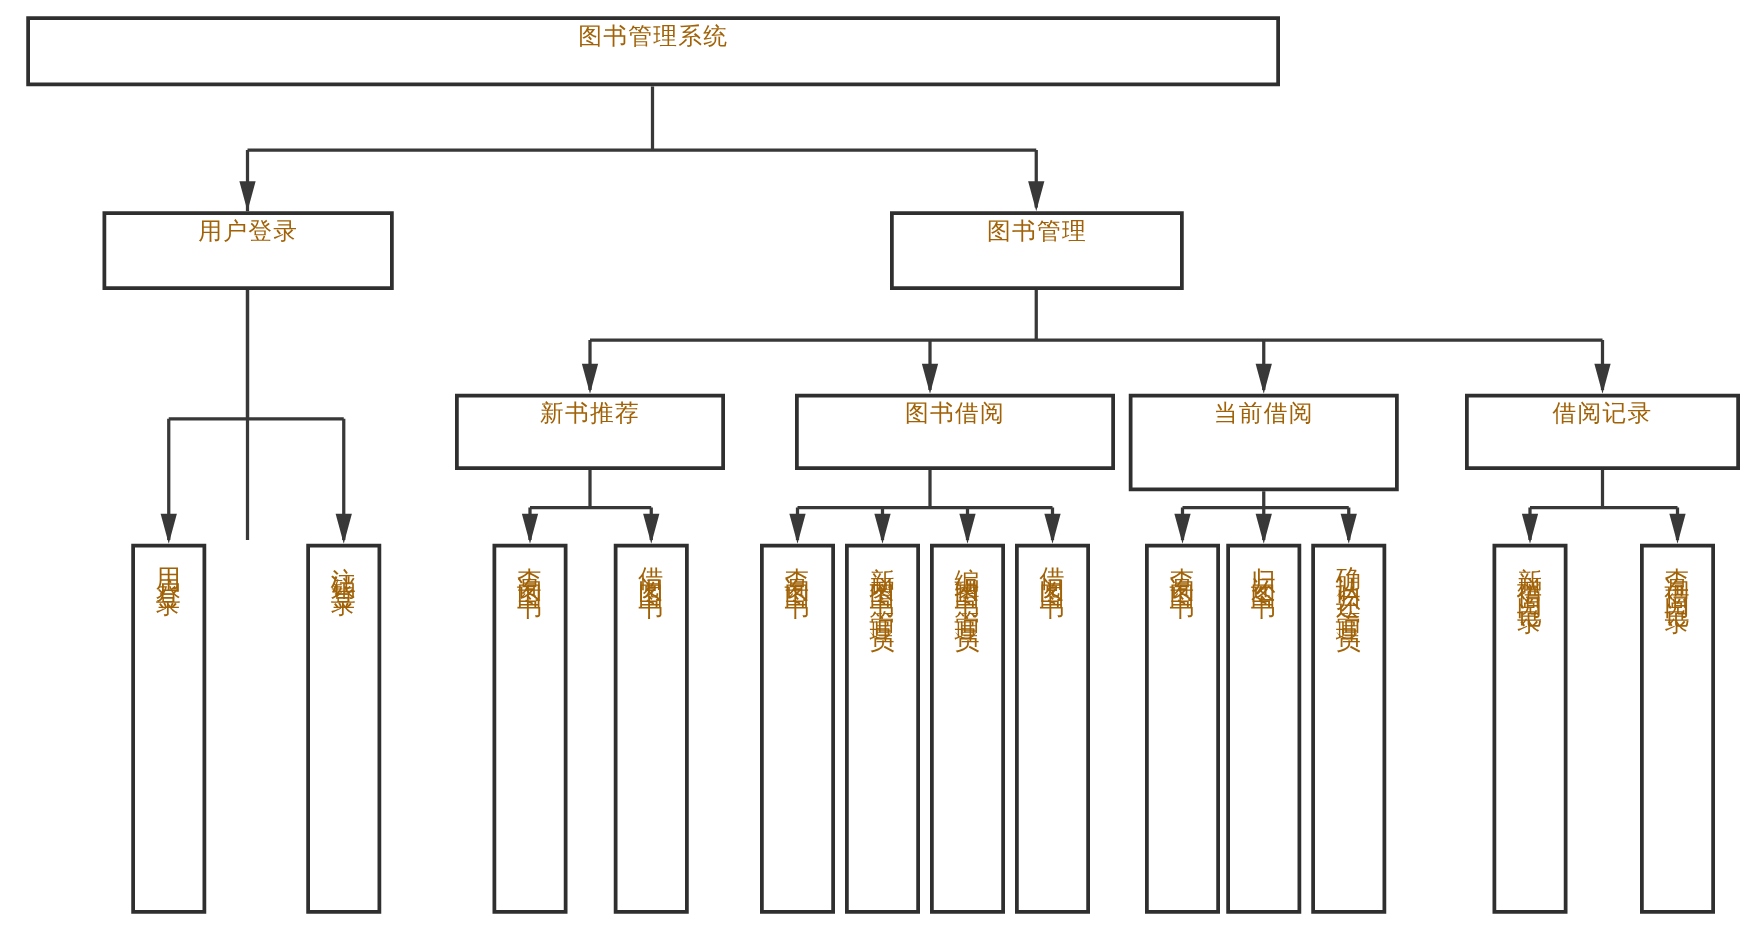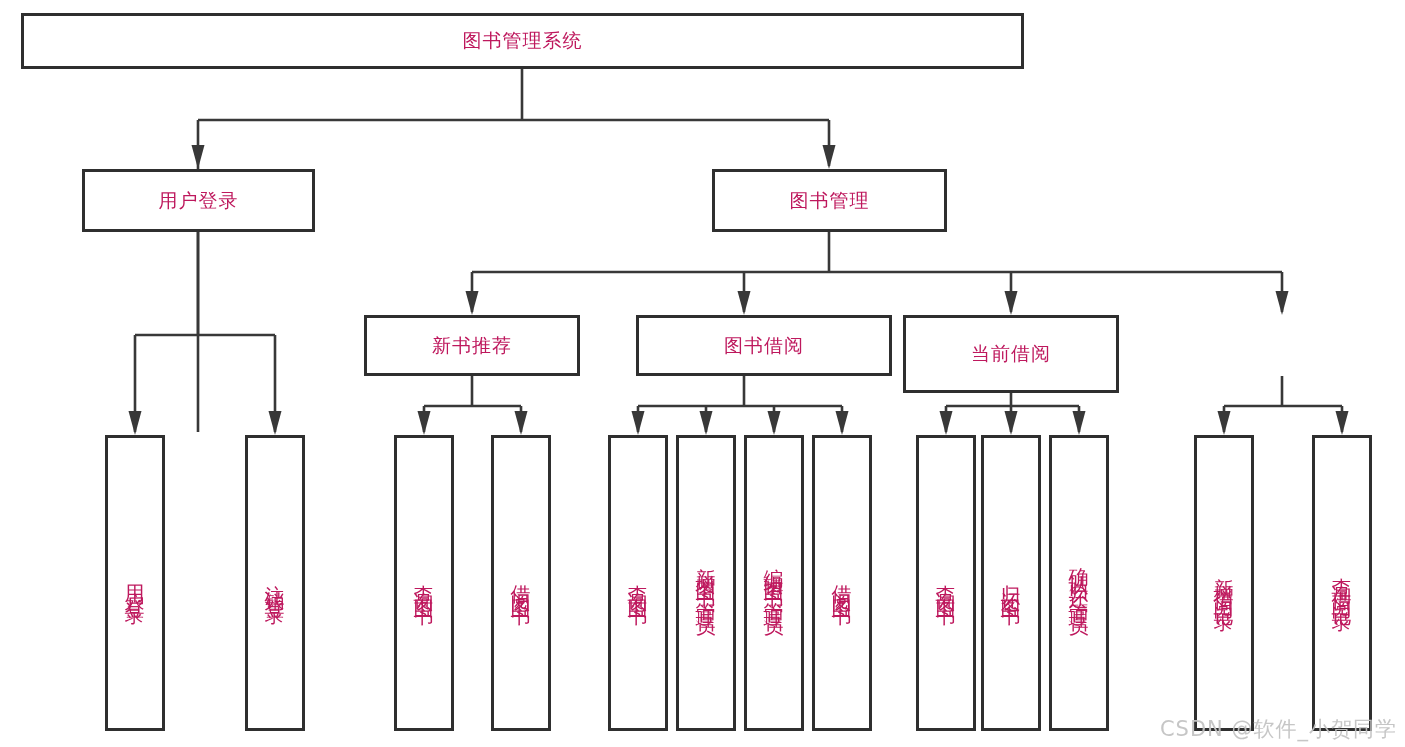--- a/index.html
+++ b/index.html
@@ -1,19 +1,19 @@
 <!DOCTYPE html>
 <html><head>
 <meta charset="utf-8">
 <style>
   html,body{margin:0;padding:0;background:#ffffff;}
   body{font-family:"DejaVu Sans","Liberation Sans",sans-serif;}
   .stage{position:relative;width:1405px;height:747px;background:#ffffff;overflow:hidden;}
   .box{position:absolute;box-sizing:border-box;border:3px solid #2f2f2f;background:#ffffff;
-       display:flex;align-items:center;justify-content:center;color:#be185d;}
+       display:flex;justify-content:center;color:#a16207;}
   .box.h span{font-size:19px;letter-spacing:1px;white-space:nowrap;}
   .box.v span{writing-mode:vertical-rl;font-size:20px;letter-spacing:7px;line-height:1;}
   .connectors{position:absolute;left:0;top:0;width:1405px;height:747px;pointer-events:none;}
   .watermark{position:absolute;right:8px;bottom:4px;font-size:21px;color:rgba(195,195,195,0.95);
              letter-spacing:1px;white-space:nowrap;z-index:5;}
 </style>
 </head>
 <body>
 
 <div class="stage">
@@ -69,20 +69,23 @@
 
   <div class="box h" style="left:712px;top:169px;width:235px;height:63px">
     <span>图书管理</span>
   </div>
   <div class="box h" style="left:636px;top:315px;width:256px;height:61px">
     <span>图书借阅</span>
   </div>
   <div class="box h" style="left:903px;top:315px;width:216px;height:78px">
     <span>当前借阅</span>
   </div>
+  <div class="box h" style="left:1172px;top:315px;width:220px;height:61px">
+    <span>借阅记录</span>
+  </div>
 
   <div class="box v" style="left:105px;top:435px;width:60px;height:296px">
     <span>用户登录</span>
   </div>
   <div class="box v" style="left:245px;top:435px;width:60px;height:296px">
     <span>注销登录</span>
   </div>
 
   <div class="box v" style="left:394px;top:435px;width:60px;height:296px">
     <span>查询图书</span>
@@ -114,15 +117,14 @@
     <span>确认归还（管理员）</span>
   </div>
 
   <div class="box v" style="left:1194px;top:435px;width:60px;height:296px">
     <span>新增借阅记录</span>
   </div>
   <div class="box v" style="left:1312px;top:435px;width:60px;height:296px">
     <span>查询借阅记录</span>
   </div>
 
-  <div class="watermark">CSDN @软件_小贺同学</div>
 
 </div>
 
 </body></html>

